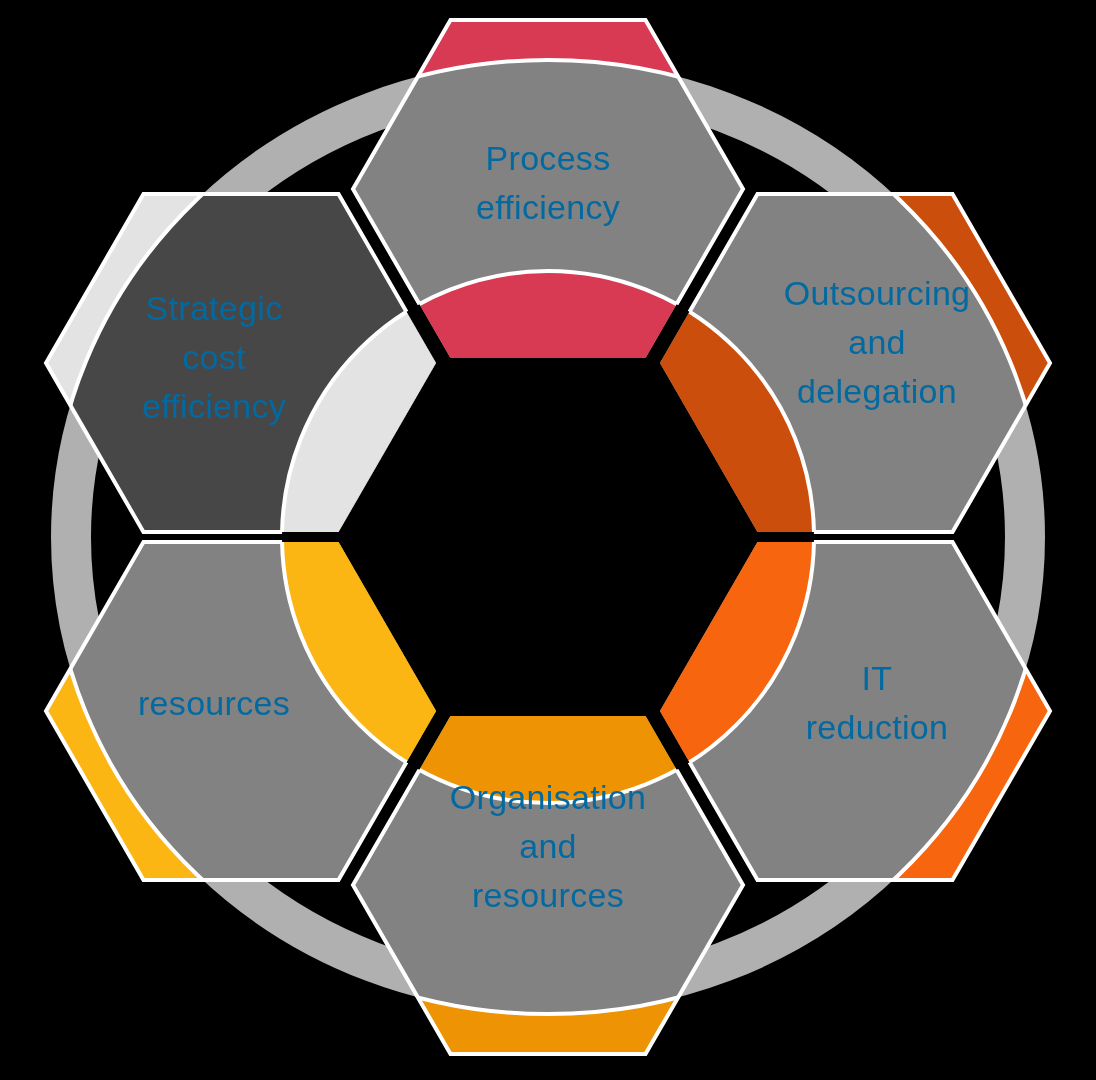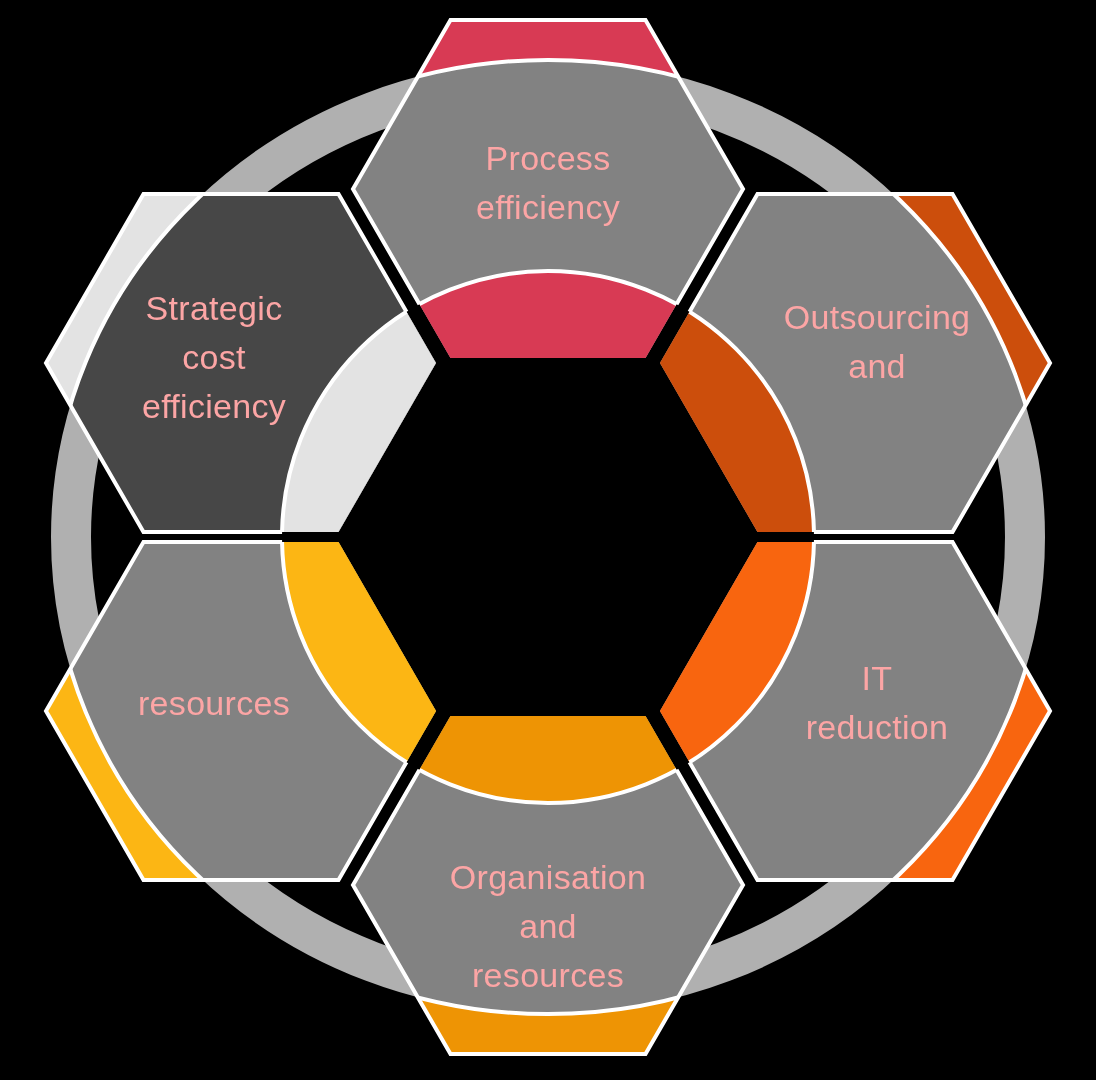--- a/index.html
+++ b/index.html
@@ -15,31 +15,31 @@
   .hex-band { stroke: #ffffff; stroke-width: 4; }
   .hex-inner { stroke: #ffffff; stroke-width: 4; }
   .hex-outline { fill: none; stroke: #ffffff; stroke-width: 4; }
   .hex-accent { stroke: none; }
   .ring { fill: none; }
   .hex-label {
     position: absolute;
     width: 340px;
     transform: translate(-50%, -50%);
     text-align: center;
-    color: #fca5a5;
+    color: #0369a1;
     font-size: 34px;
     line-height: 49px;
     font-weight: 400;
     letter-spacing: 0.3px;
     pointer-events: none;
   }
   .lbl-process      { left: 548px; top: 183px; }
   .lbl-outsourcing  { left: 877px; top: 342px; }
   .lbl-it           { left: 877px; top: 703px; }
-  .lbl-organisation { left: 548px; top: 926px; }
+  .lbl-organisation { left: 548px; top: 846px; }
   .lbl-human        { left: 214px; top: 703px; }
   .lbl-strategic    { left: 214px; top: 357px; }
 </style>
 </head>
 <body>
 
 <div id="stage">
 
   <svg id="diagram-svg" viewBox="0 0 1096 1080">
     <defs>
@@ -125,20 +125,21 @@
     </g>
   </svg>
 
   <div class="hex-label lbl-process">
     <div>Process</div>
     <div>efficiency</div>
   </div>
   <div class="hex-label lbl-outsourcing">
     <div>Outsourcing</div>
     <div>and</div>
+    <div>delegation</div>
   </div>
   <div class="hex-label lbl-it">
     <div>IT</div>
     <div>reduction</div>
   </div>
   <div class="hex-label lbl-organisation">
     <div>Organisation</div>
     <div>and</div>
     <div>resources</div>
   </div>

